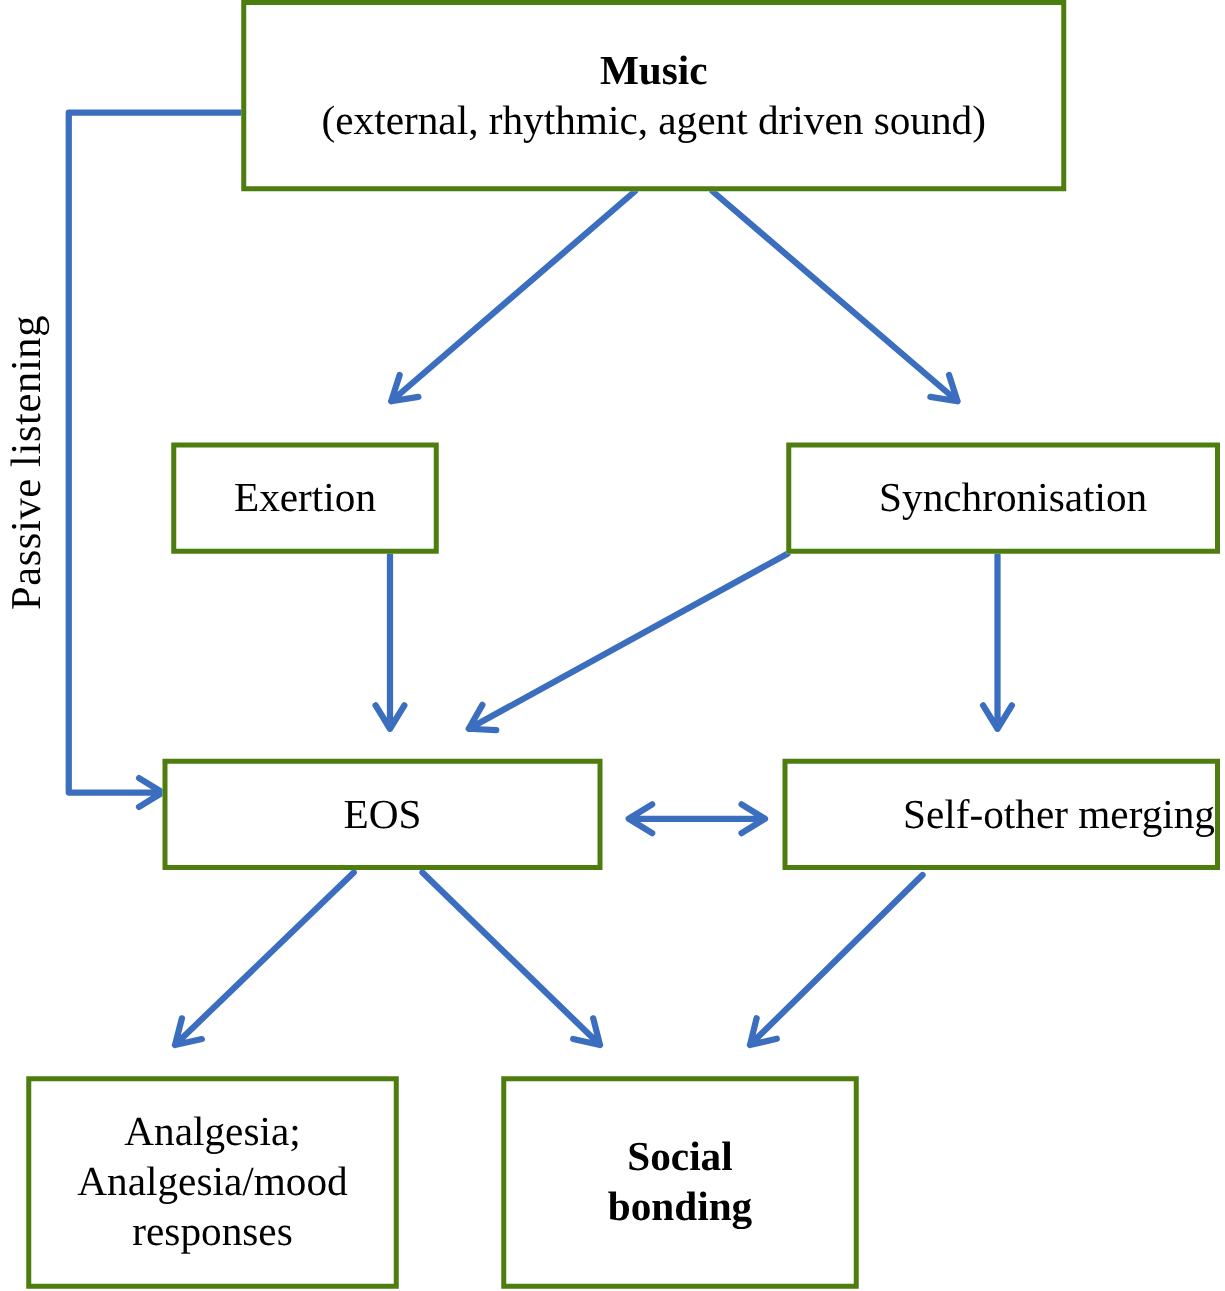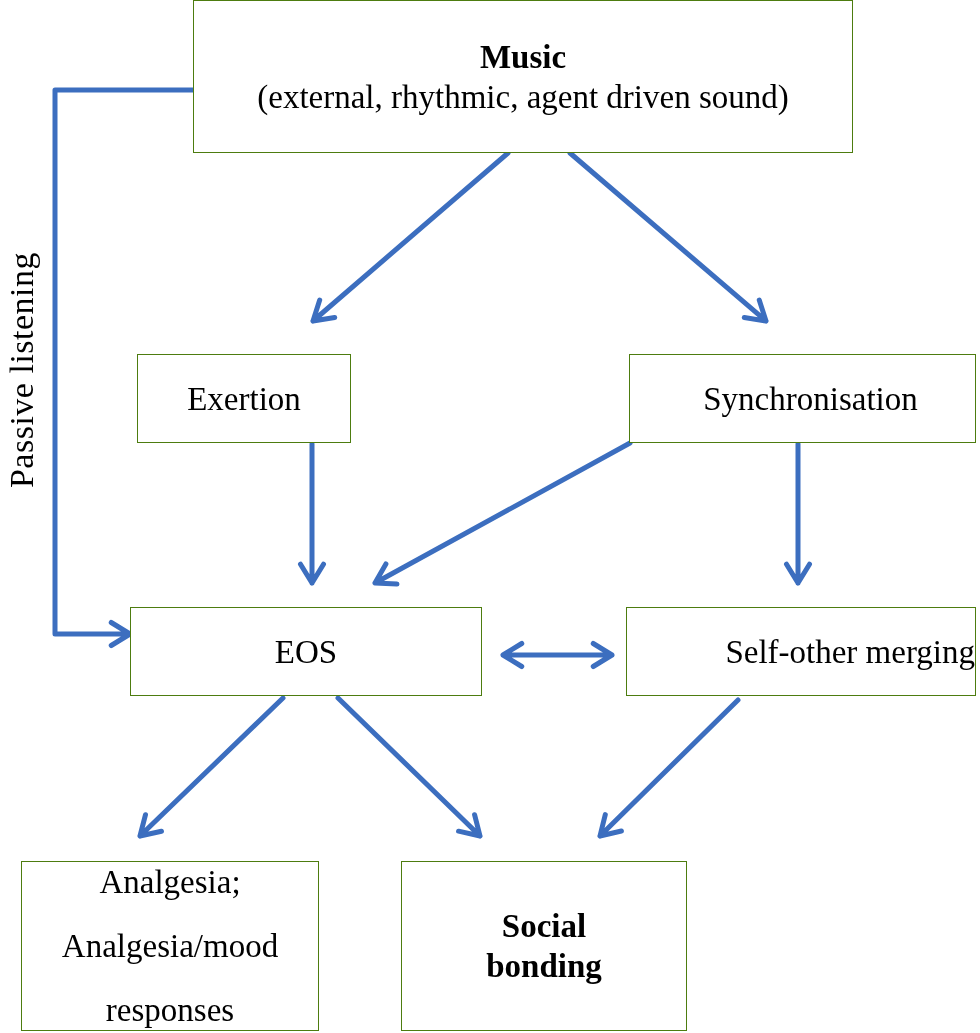--- a/index.html
+++ b/index.html
@@ -1,18 +1,18 @@
 <!DOCTYPE html>
 <html><head>
   <meta charset="utf-8">
   <style>
     html, body { margin: 0; padding: 0; background: #ffffff; }
     body { width: 980px; height: 1033px; position: relative; overflow: hidden;
            font-family: "Liberation Serif", "DejaVu Serif", serif; color: #000; }
-    .box { position: absolute; box-sizing: border-box; border: 1px solid #4d7c0f; background: #fff;
+    .box { position: absolute; box-sizing: border-box; border: 4px solid #4d7c0f; background: #fff;
            display: flex; flex-direction: column; align-items: center; justify-content: center;
            text-align: center; }
     .box span { display: block; }
     .t32 { font-size: 33px; line-height: 40px; }
     .bold { font-weight: bold; }
     #arrows { position: absolute; left: 0; top: 0; }
     .side-label { position: absolute; left: 22px; top: 370px; transform: translate(-50%, -50%) rotate(-90deg);
                   font-size: 34px; white-space: nowrap; letter-spacing: 0.5px; }
   </style>
 </head>
@@ -47,21 +47,21 @@
 </div>
 
 <div class="box" style="left:130px; top:607px; width:352px; height:89px;">
   <span class="t32">EOS</span>
 </div>
 
 <div class="box" style="left:626px; top:607px; width:350px; height:89px;align-items:flex-end;">
   <span class="t32">Self-other merging</span>
 </div>
 
-<div class="box" style="left:21px; top:861px; width:298px; height:170px;gap:24px;">
+<div class="box" style="left:21px; top:861px; width:298px; height:170px;">
   <span class="t32">Analgesia;</span>
   <span class="t32">Analgesia/mood</span>
   <span class="t32">responses</span>
 </div>
 
 <div class="box" style="left:401px; top:861px; width:286px; height:170px;">
   <span class="t32 bold">Social</span>
   <span class="t32 bold">bonding</span>
 </div>
 

